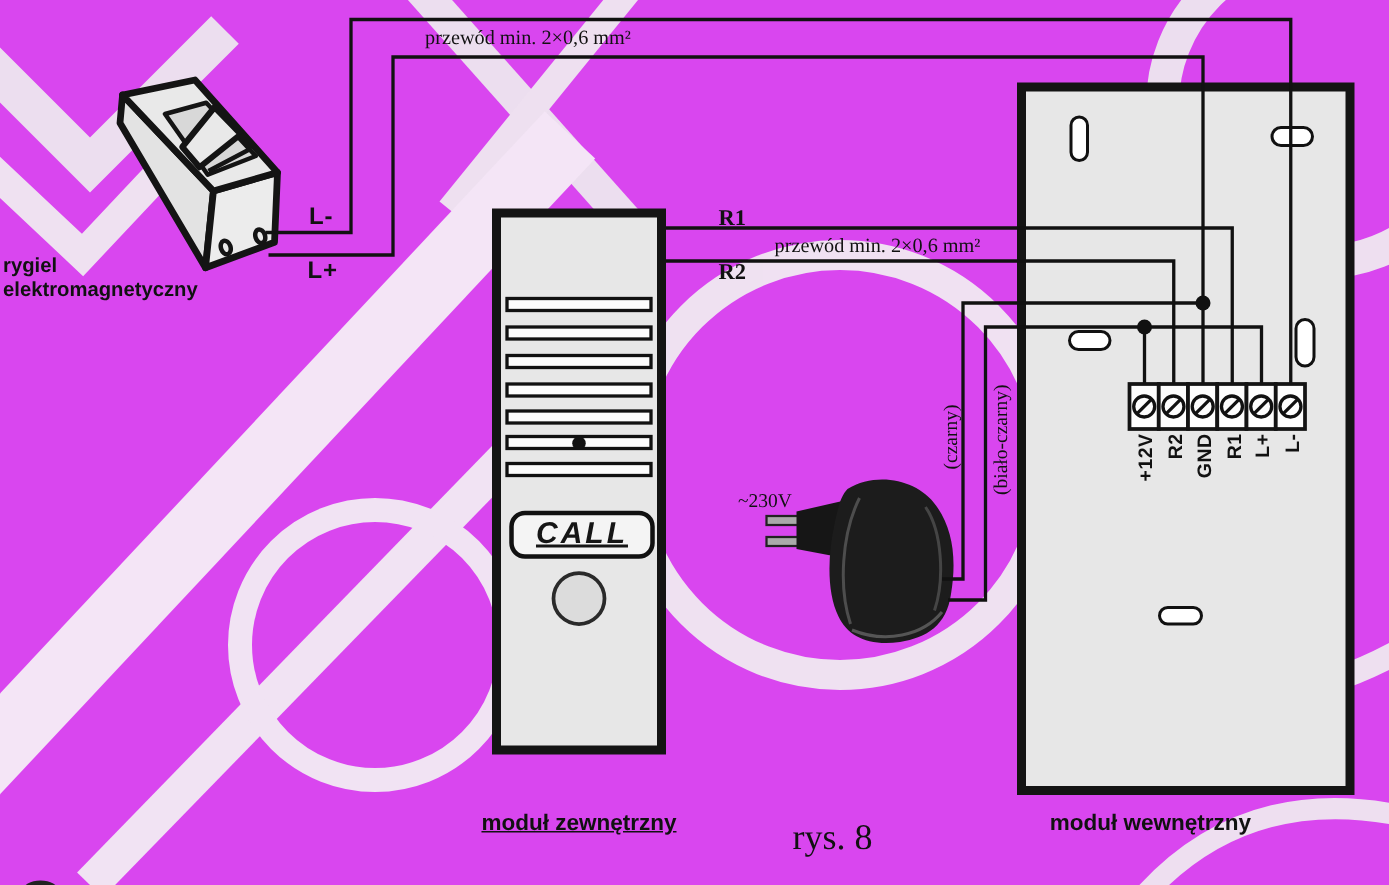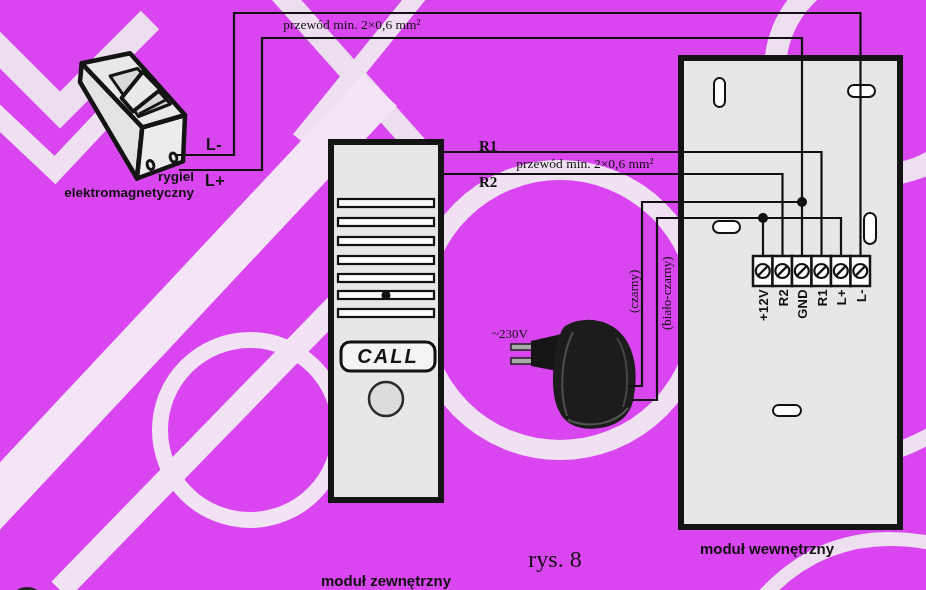--- a/index.html
+++ b/index.html
@@ -7,29 +7,29 @@
     position:relative;width:926px;height:590px;background:#d946ef;
     overflow:hidden;font-family:"Liberation Sans",sans-serif;
   }
   .stage svg{position:absolute;left:0;top:0;}
   .lbl{position:absolute;color:#111;white-space:nowrap;}
   .serif{font-family:"Liberation Serif",serif;}
   .sans{font-family:"Liberation Sans",sans-serif;}
   .wire-note{font-size:13.5px;text-align:center;width:200px;}
   .rlabel{font-size:15px;font-weight:bold;}
   .llabel{font-size:16px;font-weight:600;letter-spacing:0.5px;}
-  .lock-name{left:2px;top:169px;width:192px;text-align:right;
+  .lock-name{left:2px;top:169px;width:192px;text-align:left;
     font-weight:bold;font-size:13.5px;line-height:15.5px;}
   .voltage{font-size:13px;}
   .rot{transform-origin:0 0;transform:rotate(-90deg);font-size:13px;}
   .rot-end{transform-origin:0 0;transform:rotate(-90deg) translateX(-100%);}
   .term-lbl{font-size:13px;font-weight:700;letter-spacing:0.3px;}
   .call-btn{left:341px;top:342px;width:94px;height:29px;display:flex;
     align-items:center;justify-content:center;font-weight:bold;
-    font-style:italic;font-size:20px;letter-spacing:2px;color:#151515;}
+    font-style:italic;font-size:20px;letter-spacing:2px;color:#151515;text-decoration:underline;}
   .module-name{width:220px;text-align:center;font-weight:bold;font-size:15px;}
   .caption{left:515px;top:546px;width:80px;text-align:center;font-size:24px;}
 </style>
 </head>
 <body>
 
 <div class="stage">
 
   <svg width="926" height="590" aria-hidden="true">
     <g fill="none" stroke="#efefef" opacity="0.9">
@@ -149,21 +149,21 @@
     <div>elektromagnetyczny</div>
   </div>
 
   <div class="lbl serif voltage" style="left:492px;top:326px;">~230V</div>
 
   <div class="lbl serif rot" style="left:626px;top:313px;">(czarny)</div>
   <div class="lbl serif rot" style="left:659px;top:330px;">(biało-czarny)</div>
 
   <div class="lbl call-btn">CALL</div>
 
-  <div class="lbl sans module-name" style="left:276px;top:572px;">moduł zewnętrzny</div>
+  <div class="lbl sans module-name" style="left:276px;top:540px;text-decoration:underline;">moduł zewnętrzny</div>
   <div class="lbl sans module-name" style="left:657px;top:540px;">moduł wewnętrzny</div>
 
   <div class="lbl serif caption">rys. 8</div>
 
   <div class="lbl sans term-lbl rot-end" style="left:756px;  top:289px;">+12V</div>
   <div class="lbl sans term-lbl rot-end" style="left:775.5px;top:289px;">R2</div>
   <div class="lbl sans term-lbl rot-end" style="left:795px;  top:289px;">GND</div>
   <div class="lbl sans term-lbl rot-end" style="left:814.5px;top:289px;">R1</div>
   <div class="lbl sans term-lbl rot-end" style="left:834px;  top:289px;">L+</div>
   <div class="lbl sans term-lbl rot-end" style="left:853.5px;top:289px;">L-</div>

